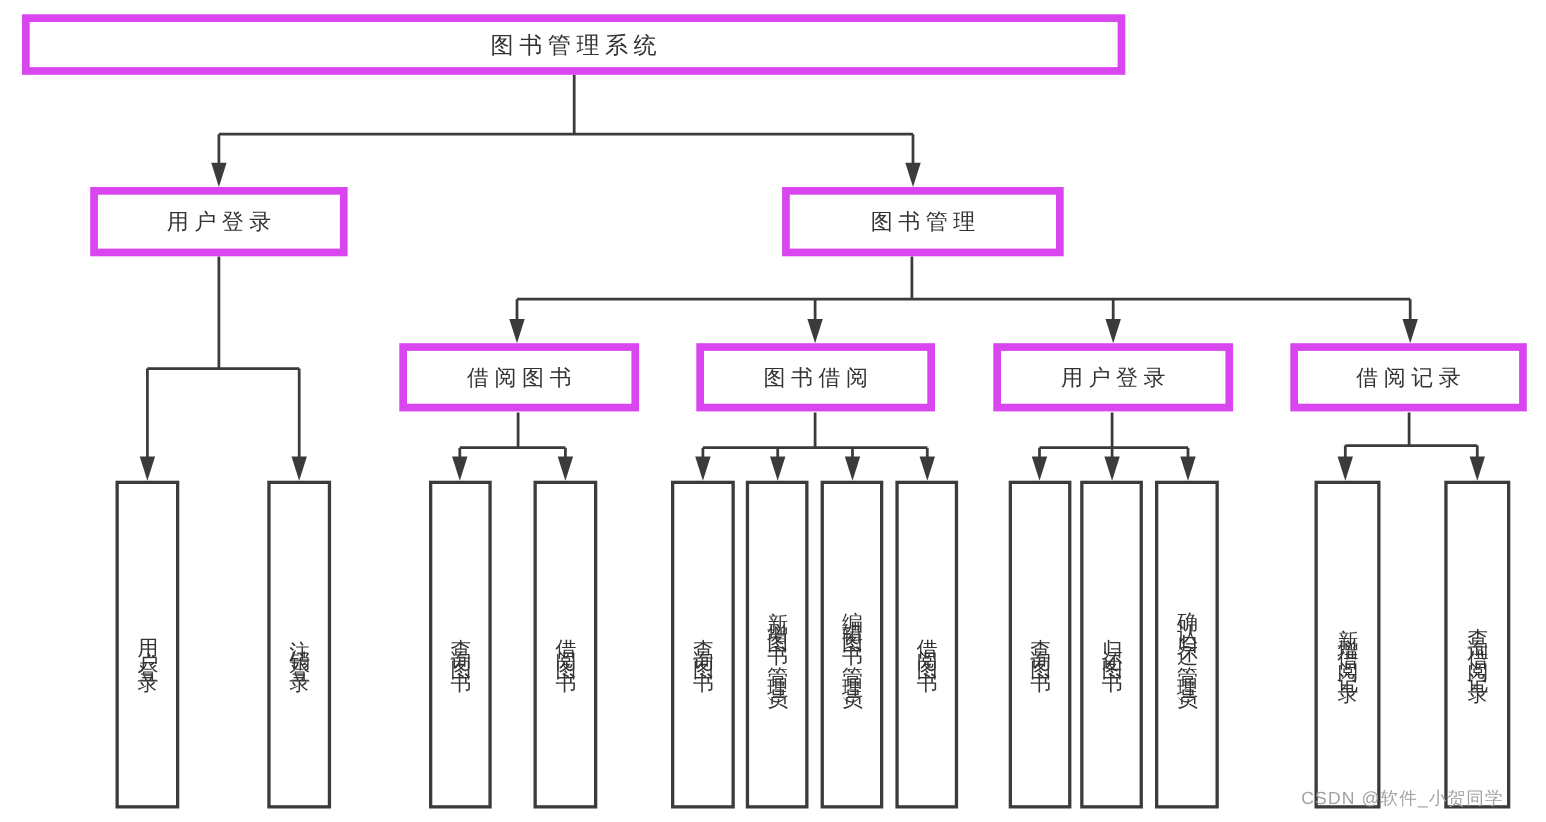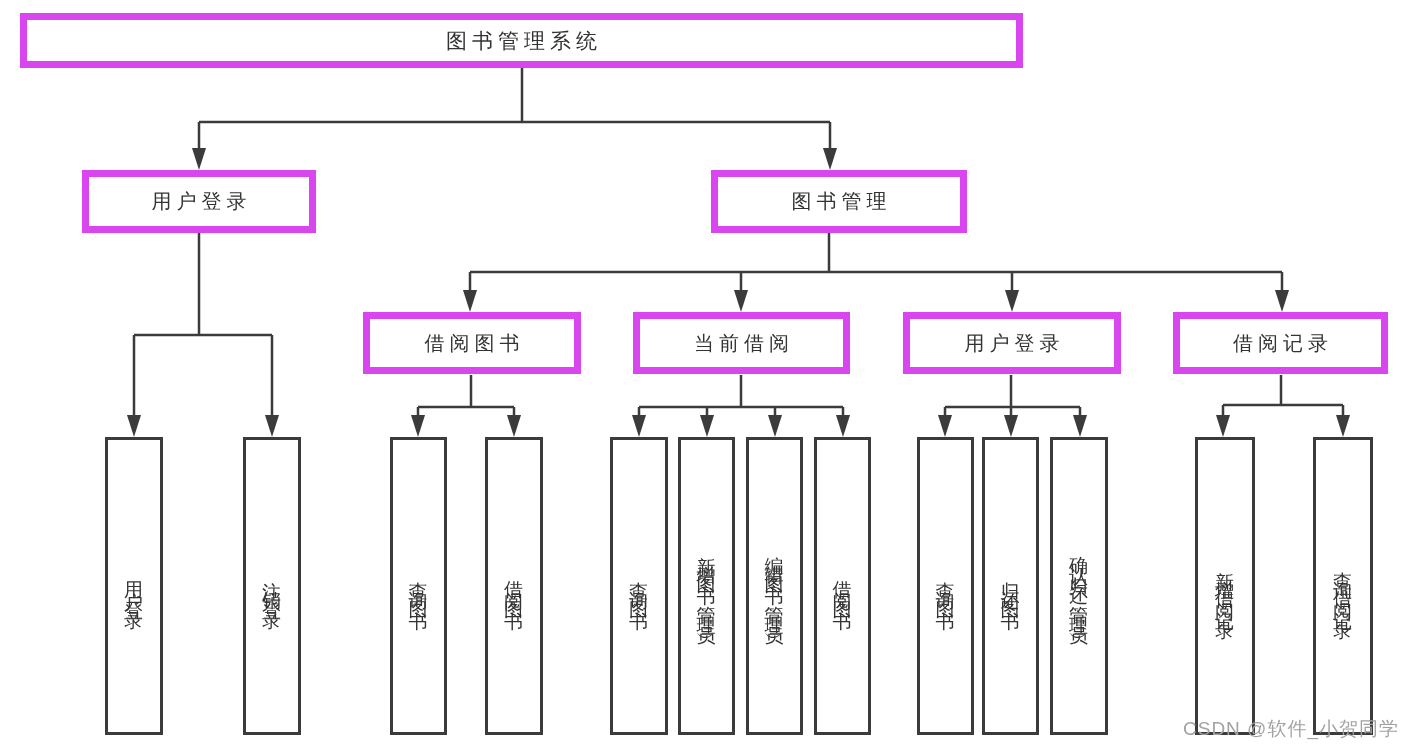--- a/index.html
+++ b/index.html
@@ -47,21 +47,21 @@
     text-orientation: mixed;
     font-size: 19px;
     letter-spacing: 10px;
     color: #333333;
     line-height: 1;
   }
   .watermark {
     position: absolute;
     left: 1183px;
     top: 716px;
-    font-size: 19px;
+    font-size: 16px;
     color: #a2a2a2;
     white-space: nowrap;
     z-index: 5;
     letter-spacing: 1px;
   }
 </style>
 </head>
 <body>
 
 <div id="canvas">
@@ -105,21 +105,21 @@
       <polygon points="1336,415 1350,415 1343,437"></polygon>
     </g>
   </svg>
 
   <div class="hbox root" style="left:20px; top:13px; width:1003px; height:55px;">图书管理系统</div>
 
   <div class="hbox" style="left:82px; top:170px; width:234px; height:63px;">用户登录</div>
   <div class="hbox" style="left:711px; top:170px; width:256px; height:63px;">图书管理</div>
 
   <div class="hbox" style="left:363px; top:312px; width:218px; height:62px;">借阅图书</div>
-  <div class="hbox" style="left:633px; top:312px; width:217px; height:62px;">当前借阅</div>
+  <div class="hbox" style="left:633px; top:312px; width:217px; height:62px;">图书借阅</div>
   <div class="hbox" style="left:903px; top:312px; width:218px; height:62px;">用户登录</div>
   <div class="hbox" style="left:1173px; top:312px; width:215px; height:62px;">借阅记录</div>
 
   <div class="vbox" style="left:105px; width:58px;">
     <span class="vtext">用户登录</span>
   </div>
   <div class="vbox" style="left:243px; width:58px;">
     <span class="vtext">注销登录</span>
   </div>
 

